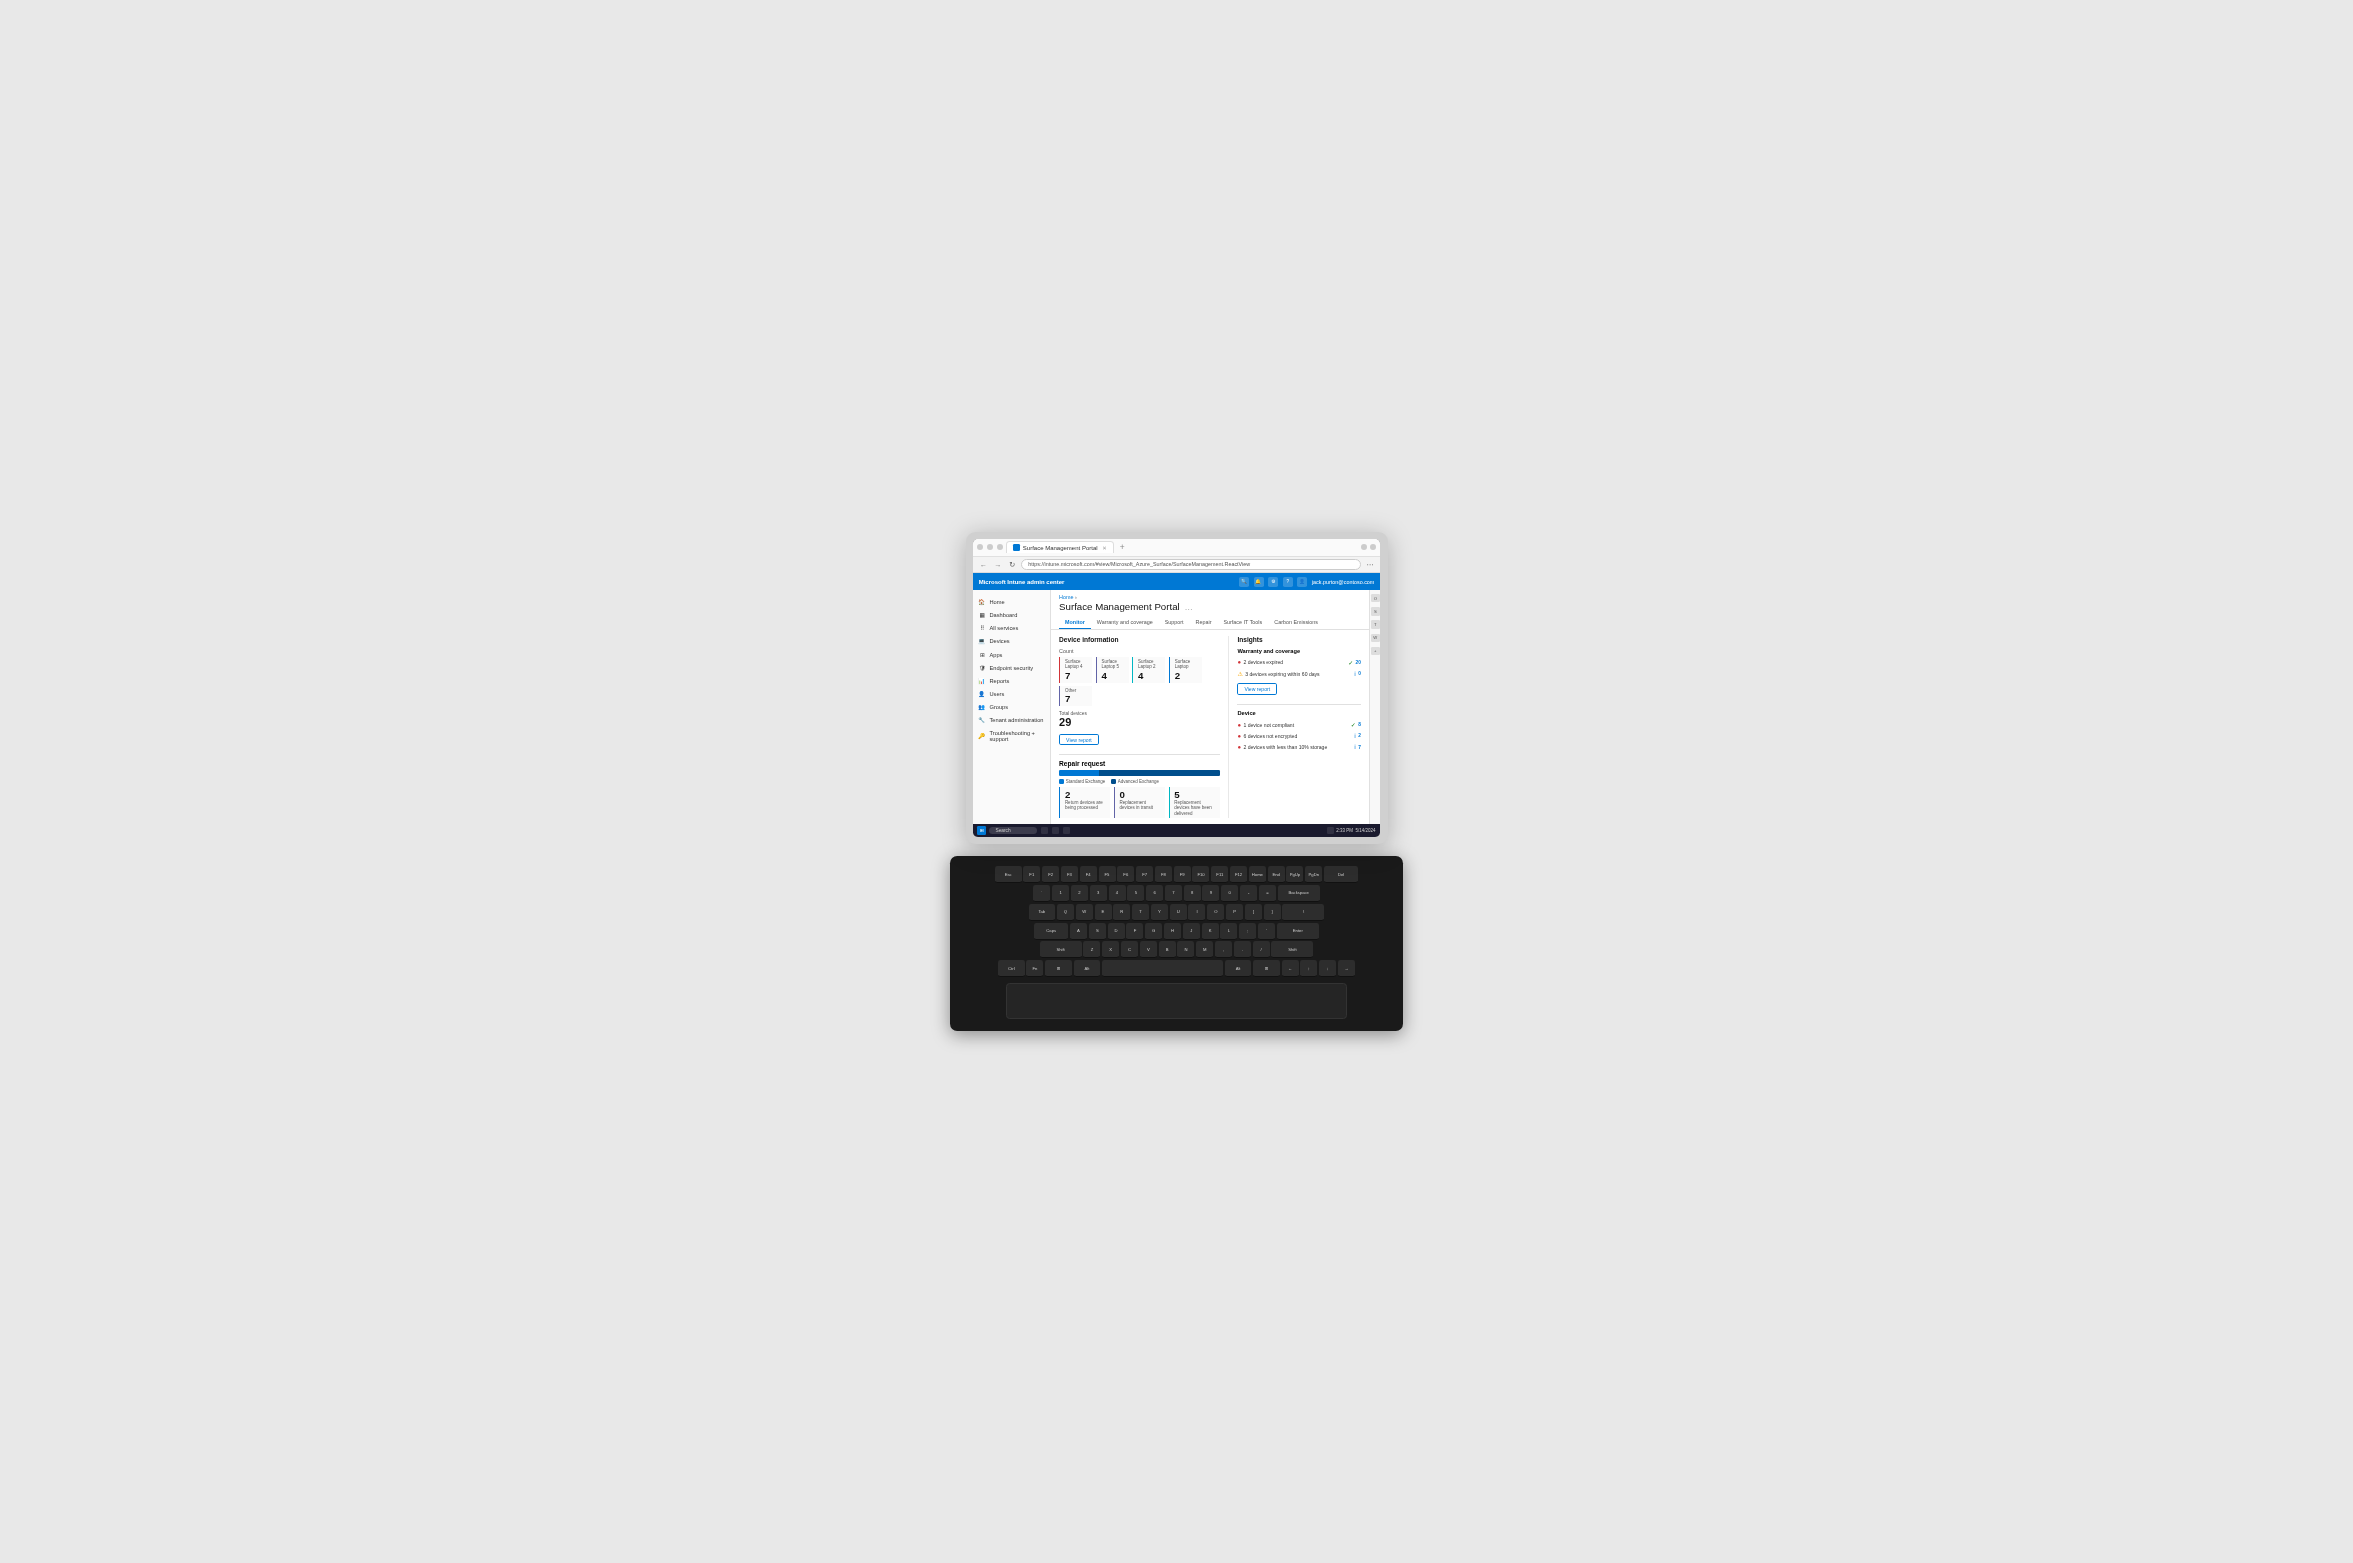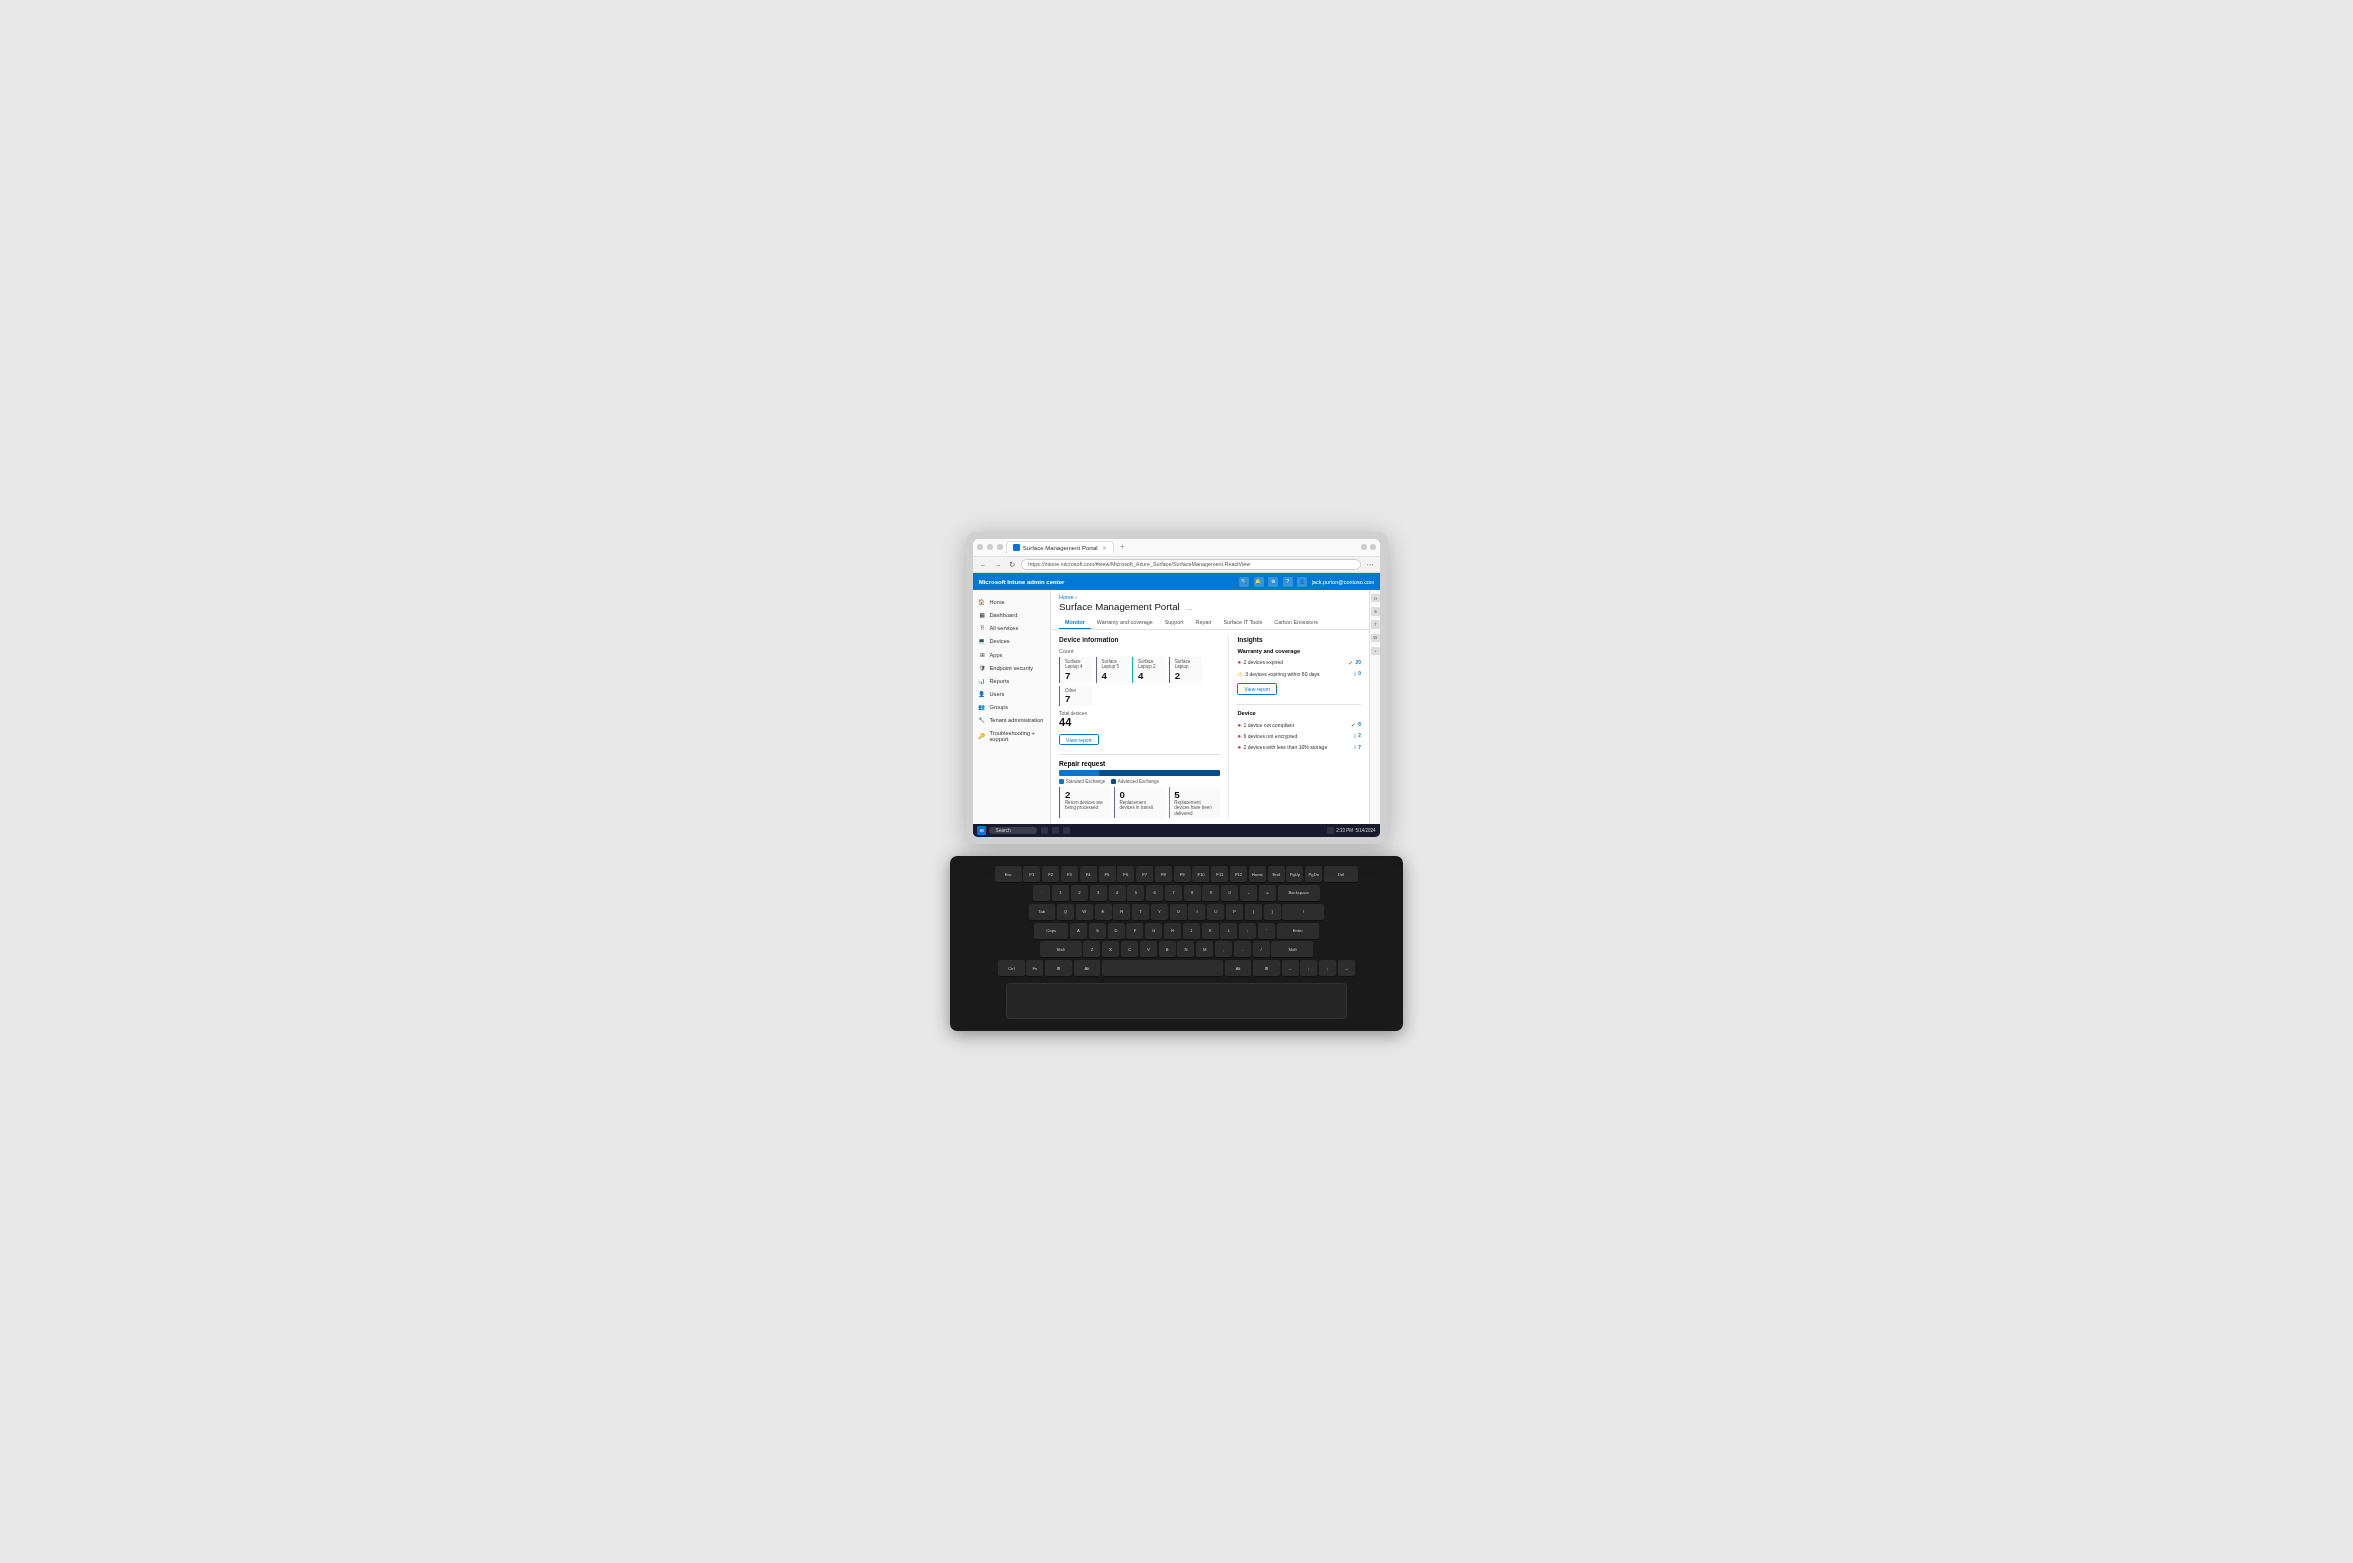--- a/index.html
+++ b/index.html
@@ -598,21 +598,21 @@
                     <div class="device-card-label">Surface<br>Laptop</div>
                     <div class="device-card-count">2</div>
                   </div>
                   <div class="device-card" style="border-color:#6264a7">
                     <div class="device-card-label">Other</div>
                     <div class="device-card-count">7</div>
                   </div>
                 </div>
                 <div class="total-devices-row">
                   <div class="total-label">Total devices</div>
-                  <div class="total-count">44</div>
+                  <div class="total-count">29</div>
                 </div>
                 <button class="view-report-btn">View report</button>
 
                 <hr class="section-divider">
 
                 <div class="repair-title">Repair request</div>
                 <div class="repair-bar-container">
                   <div class="repair-bar-standard" style="width:25%"></div>
                   <div class="repair-bar-advanced" style="width:75%"></div>
                 </div>

